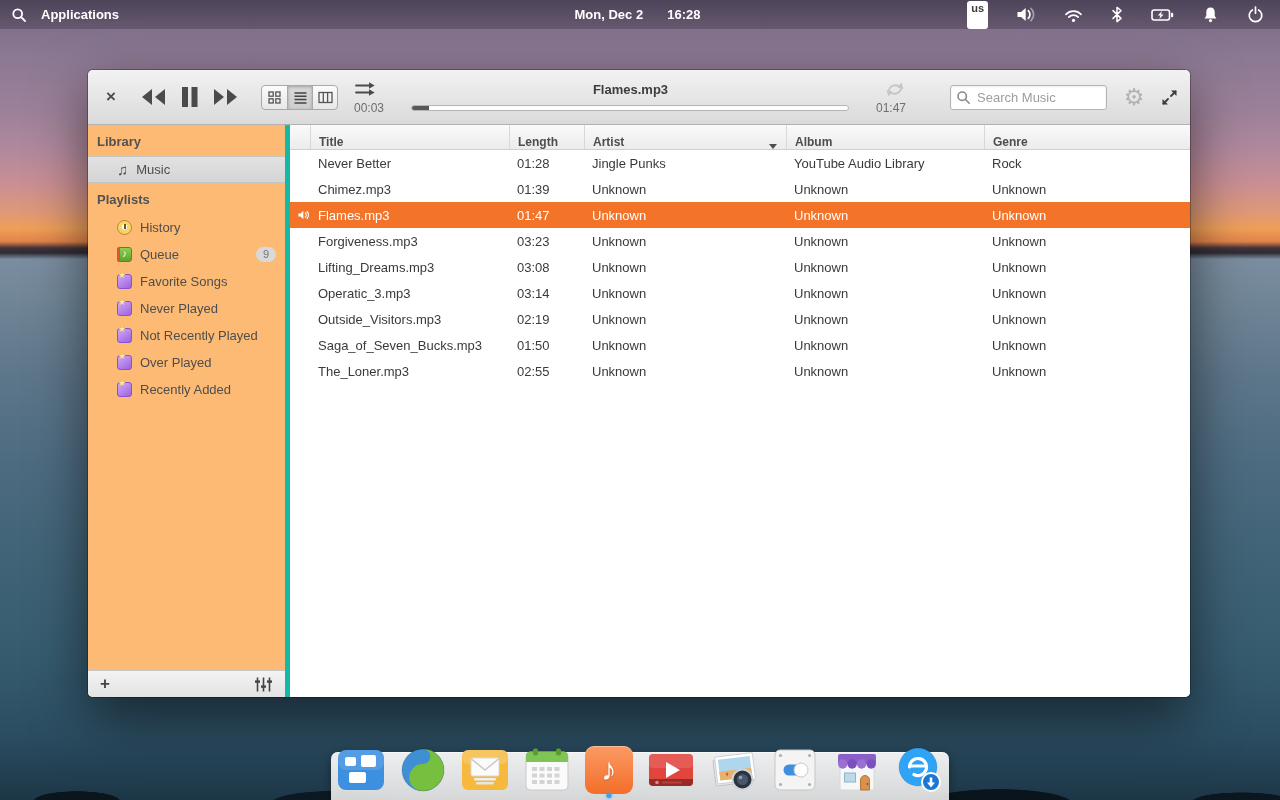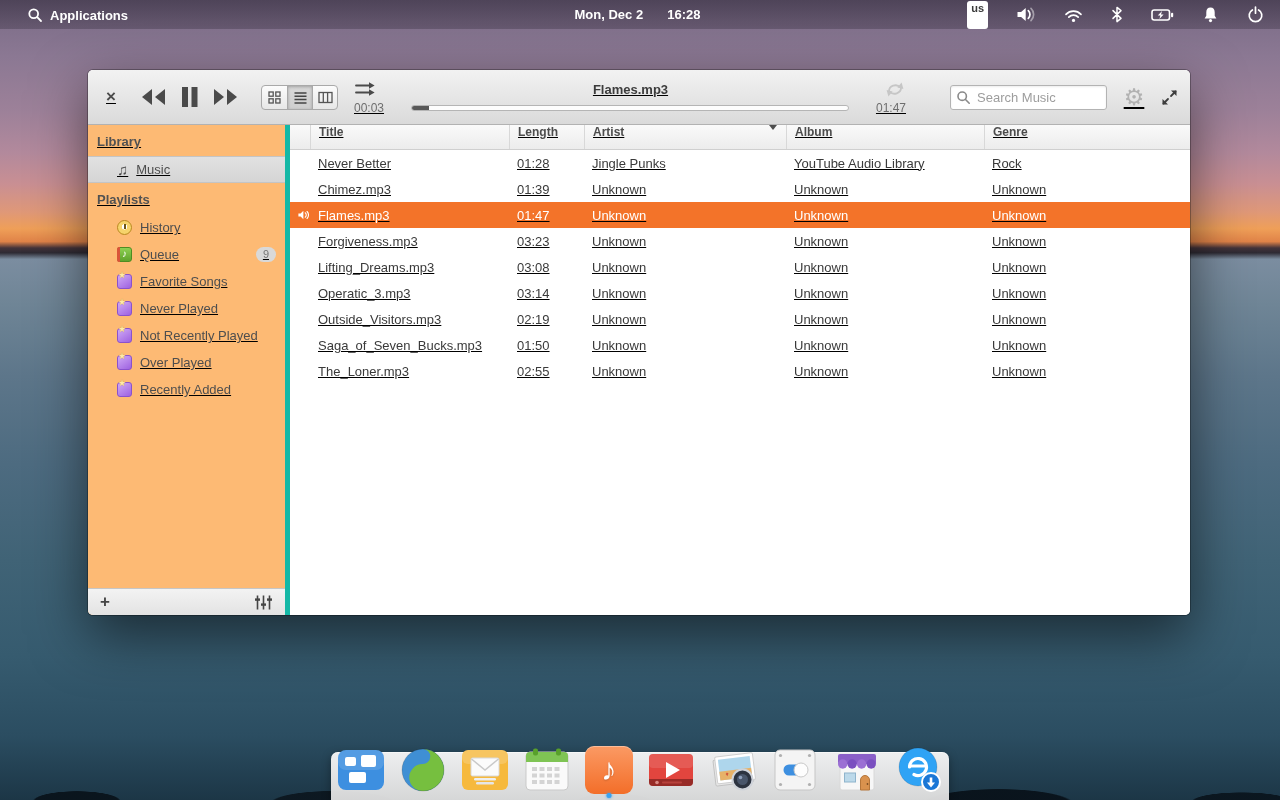--- a/index.html
+++ b/index.html
@@ -19,30 +19,30 @@
       radial-gradient(100px 20px at 26% 106%, rgba(11,21,29,.9) 60%, transparent 63%),
       radial-gradient(60px 13px at 48% 103%, rgba(9,19,27,.85) 60%, transparent 63%),
       radial-gradient(120px 24px at 78% 107%, rgba(8,17,25,.92) 60%, transparent 63%),
       radial-gradient(80px 15px at 97% 103%, rgba(9,19,27,.9) 60%, transparent 63%);
   }
 
   
   .panel { position:absolute; top:0; left:0; right:0; height:29px; z-index:6;
     display:flex; align-items:center; color:#fff; font-weight:bold; font-size:13px;
     background:linear-gradient(180deg, rgba(40,33,48,.52), rgba(40,33,48,.30)); }
-  .panel-left { display:flex; align-items:flex-end; gap:7px; padding-left:27px; }
+  .panel-left { display:flex; align-items:center; gap:14px; padding-left:11px; }
   .panel-center { position:absolute; left:50%; transform:translateX(-52%); display:flex; gap:24px; }
   .panel-right { margin-left:auto; display:flex; align-items:center; gap:28px; padding-right:16px; }
   .kbd-badge { background:#fff; color:#3a3a3a; border-radius:3px; padding:1px 4px 14px; font-size:11px; font-weight:bold; line-height:13px; }
   .p-ic { display:block; }
 
   
-  .window { position:absolute; left:88px; top:70px; width:1102px; height:545px; z-index:4;
+  .window { position:absolute; left:88px; top:70px; width:1102px; height:627px; z-index:4;
     border-radius:5px; overflow:hidden; background:#fff;
-    box-shadow:0 20px 55px rgba(0,0,0,.55), 0 0 0 1px rgba(0,0,0,.28); display:flex; flex-direction:column;text-decoration:underline; }
+    box-shadow:0 20px 55px rgba(0,0,0,.55), 0 0 0 1px rgba(0,0,0,.28); display:flex; flex-direction:column; }
 
   .headerbar { height:55px; flex:0 0 55px; display:flex; align-items:center; gap:12px; padding:0 12px;
     background:linear-gradient(180deg,#f2f2f2,#dadada); border-bottom:1px solid #b2b2b2; }
   .close-btn { width:22px; text-align:center; font-size:17px; color:#4b4b4b; line-height:22px; }
   .close-btn::after { content:"×"; font-weight:bold; }
   .media { display:flex; align-items:center; gap:12px; margin-left:6px; }
   .media button, .plain-btn { background:none; border:none; padding:0; display:flex; align-items:center; justify-content:center; }
 
   .view-switcher { display:flex; margin-left:10px; border:1px solid #a9a9a9; border-radius:4px; overflow:hidden;
     background:linear-gradient(180deg,#fcfcfc,#e7e7e7); }
@@ -92,21 +92,21 @@
   .sidebar-footer { position:absolute; left:0; right:0; bottom:0; height:27px;
     background:linear-gradient(180deg,#f3f3f3,#e3e3e3); border-top:1px solid #c6c6c6;
     display:flex; align-items:center; justify-content:space-between; padding:0 12px; }
   .plus-btn { font-size:17px; color:#454545; font-weight:bold; line-height:20px; }
   .plus-btn::after { content:"+"; }
 
   
   .table { flex:1; display:flex; flex-direction:column; background:#fff; font-size:13px; color:#3a3a3a; min-width:0; }
   .thead { display:flex; height:25px; flex:0 0 25px; align-items:stretch; font-weight:bold; font-size:12px; color:#4d4d4d;
     background:linear-gradient(180deg,#fafafa,#ececec); border-bottom:1px solid #cfcfcf; }
-  .th { display:flex; align-items:flex-start; padding-left:8px; }
+  .th { display:flex; align-items:flex-end; padding-left:8px; }
   .th + .th { border-left:1px solid #d8d8d8; }
   .c-ind { width:20px; flex:0 0 20px; padding-left:0; justify-content:center; }
   .c-title { width:199px; flex:0 0 199px; }
   .c-len { width:75px; flex:0 0 75px; }
   .c-artist { width:202px; flex:0 0 202px; }
   .c-album { width:198px; flex:0 0 198px; }
   .c-genre { flex:1; }
   .sort-arrow { margin-left:auto; margin-right:9px; width:0; height:0;
     border-left:4px solid transparent; border-right:4px solid transparent; border-top:5px solid #4d4d4d; }
   .trow { display:flex; height:26px; flex:0 0 26px; align-items:center; }

